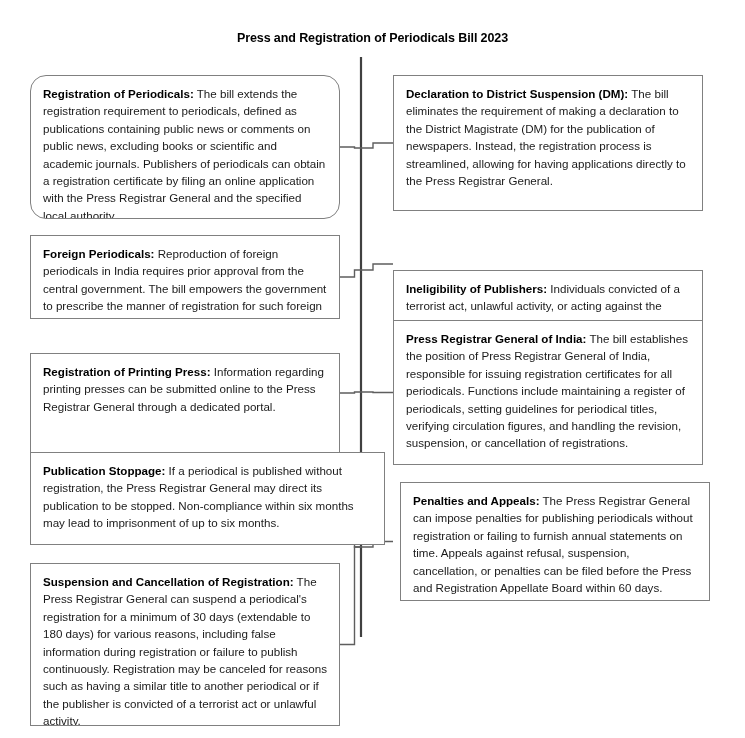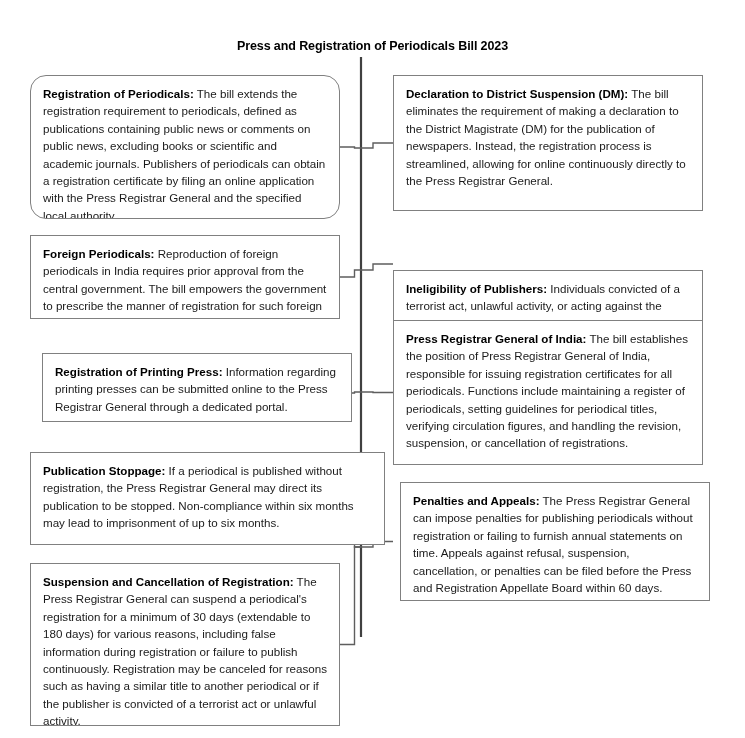--- a/index.html
+++ b/index.html
@@ -24,21 +24,20 @@
   #title {
     position: absolute;
     left: 0;
     top: 31px;
     width: 745px;
     text-align: center;
     font-size: 12.5px;
     font-weight: bold;
     letter-spacing: -0.1px;
     color: #000000;
-    margin-top: 8px;
   }
   svg#connectors {
     position: absolute;
     left: 0; top: 0;
     width: 745px;
     height: 738px;
     pointer-events: none;
   }
   .node {
     position: absolute;
@@ -79,34 +78,34 @@
     </svg>
 
   <div class="node" style="left:30px; top:75px; width:310px; height:144px;border-radius:16px;">
     <span class="lead">Registration of Periodicals:</span><span> The bill extends the registration requirement to periodicals, defined as publications containing public news or comments on public news, excluding books or scientific and academic journals. Publishers of periodicals can obtain a registration certificate by filing an online application with the Press Registrar General and the specified local authority.</span>
   </div>
 
   <div class="node" style="left:30px; top:235px; width:310px; height:84px;">
     <span class="lead">Foreign Periodicals:</span><span> Reproduction of foreign periodicals in India requires prior approval from the central government. The bill empowers the government to prescribe the manner of registration for such foreign periodicals.</span>
   </div>
 
-  <div class="node" style="left:42px; top:353px; width:310px; height:69px;">
+  <div class="node" style="left:30px; top:353px; width:310px; height:100px;">
     <span class="lead">Registration of Printing Press:</span><span> Information regarding printing presses can be submitted online to the Press Registrar General through a dedicated portal.</span>
   </div>
 
   <div class="node" style="left:30px; top:452px; width:355px; height:93px;">
     <span class="lead">Publication Stoppage:</span><span> If a periodical is published without registration, the Press Registrar General may direct its publication to be stopped. Non-compliance within six months may lead to imprisonment of up to six months.</span>
   </div>
 
   <div class="node" style="left:30px; top:563px; width:310px; height:163px;">
     <span class="lead">Suspension and Cancellation of Registration:</span><span> The Press Registrar General can suspend a periodical's registration for a minimum of 30 days (extendable to 180 days) for various reasons, including false information during registration or failure to publish continuously. Registration may be canceled for reasons such as having a similar title to another periodical or if the publisher is convicted of a terrorist act or unlawful activity.</span>
   </div>
 
   <div class="node" style="left:393px; top:75px; width:310px; height:136px;">
-    <span class="lead">Declaration to District Suspension (DM):</span><span> The bill eliminates the requirement of making a declaration to the District Magistrate (DM) for the publication of newspapers. Instead, the registration process is streamlined, allowing for online continuously directly to the Press Registrar General.</span>
+    <span class="lead">Declaration to District Suspension (DM):</span><span> The bill eliminates the requirement of making a declaration to the District Magistrate (DM) for the publication of newspapers. Instead, the registration process is streamlined, allowing for having applications directly to the Press Registrar General.</span>
   </div>
 
   <div class="node" style="left:393px; top:222px; width:310px; height:84px;margin-top:48px;">
     <span class="lead">Ineligibility of Publishers:</span><span> Individuals convicted of a terrorist act, unlawful activity, or acting against the security of the state are barred from publishing a periodical.</span>
   </div>
 
   <div class="node" style="left:393px; top:320px; width:310px; height:145px;">
     <span class="lead">Press Registrar General of India:</span><span> The bill establishes the position of Press Registrar General of India, responsible for issuing registration certificates for all periodicals. Functions include maintaining a register of periodicals, setting guidelines for periodical titles, verifying circulation figures, and handling the revision, suspension, or cancellation of registrations.</span>
   </div>
 

